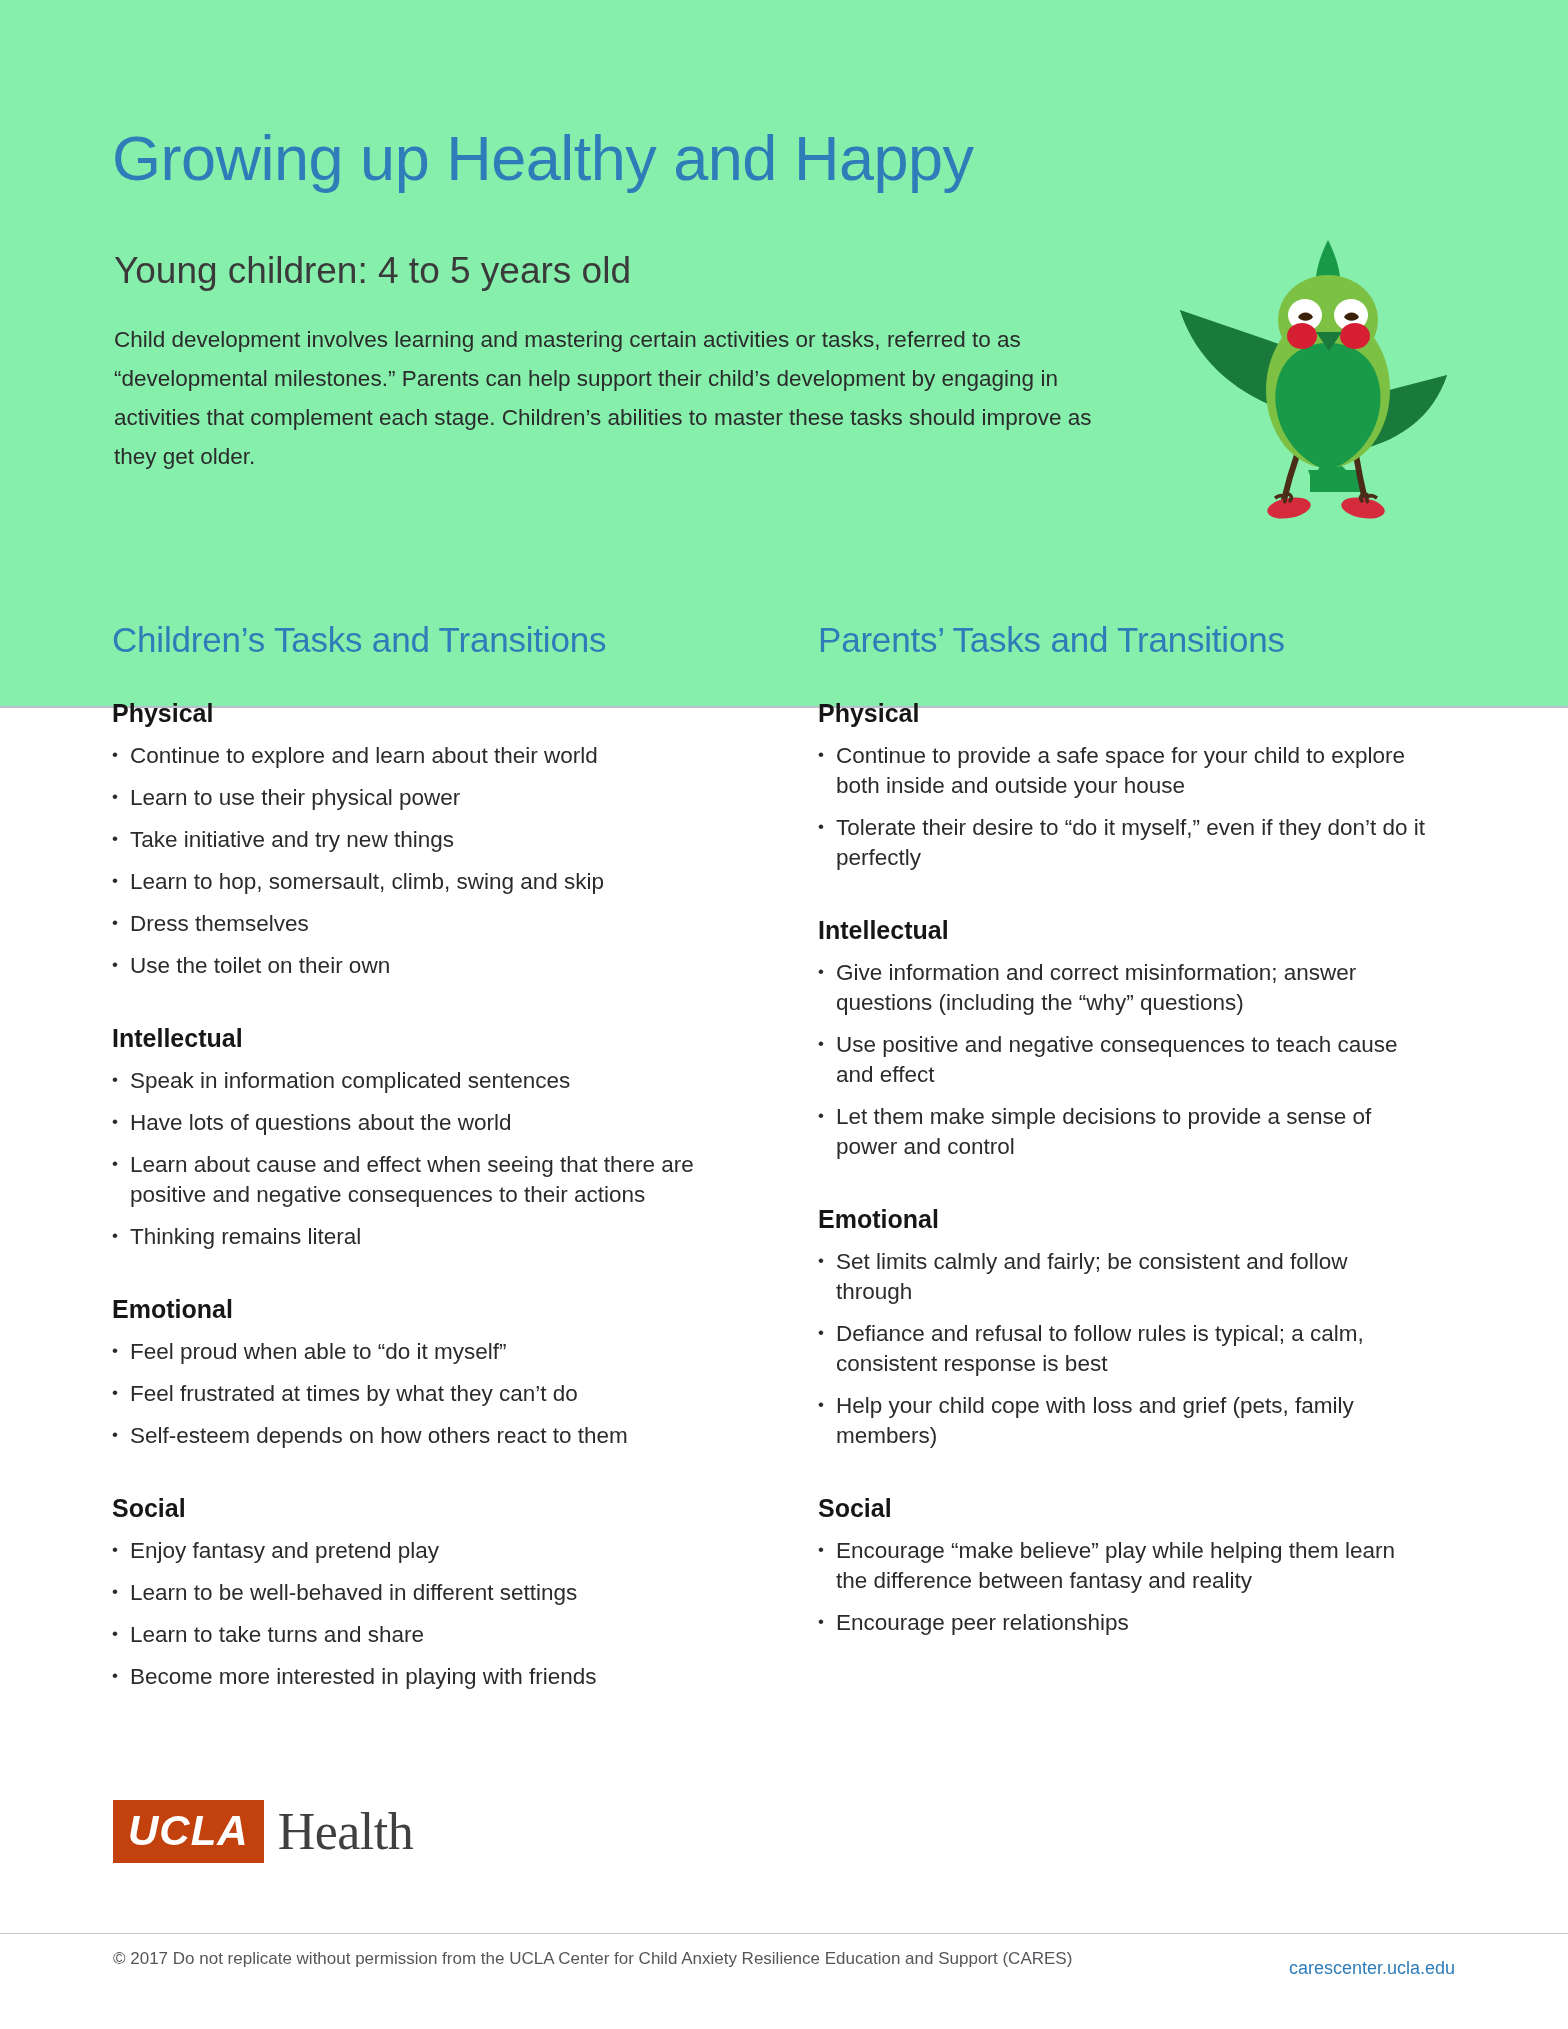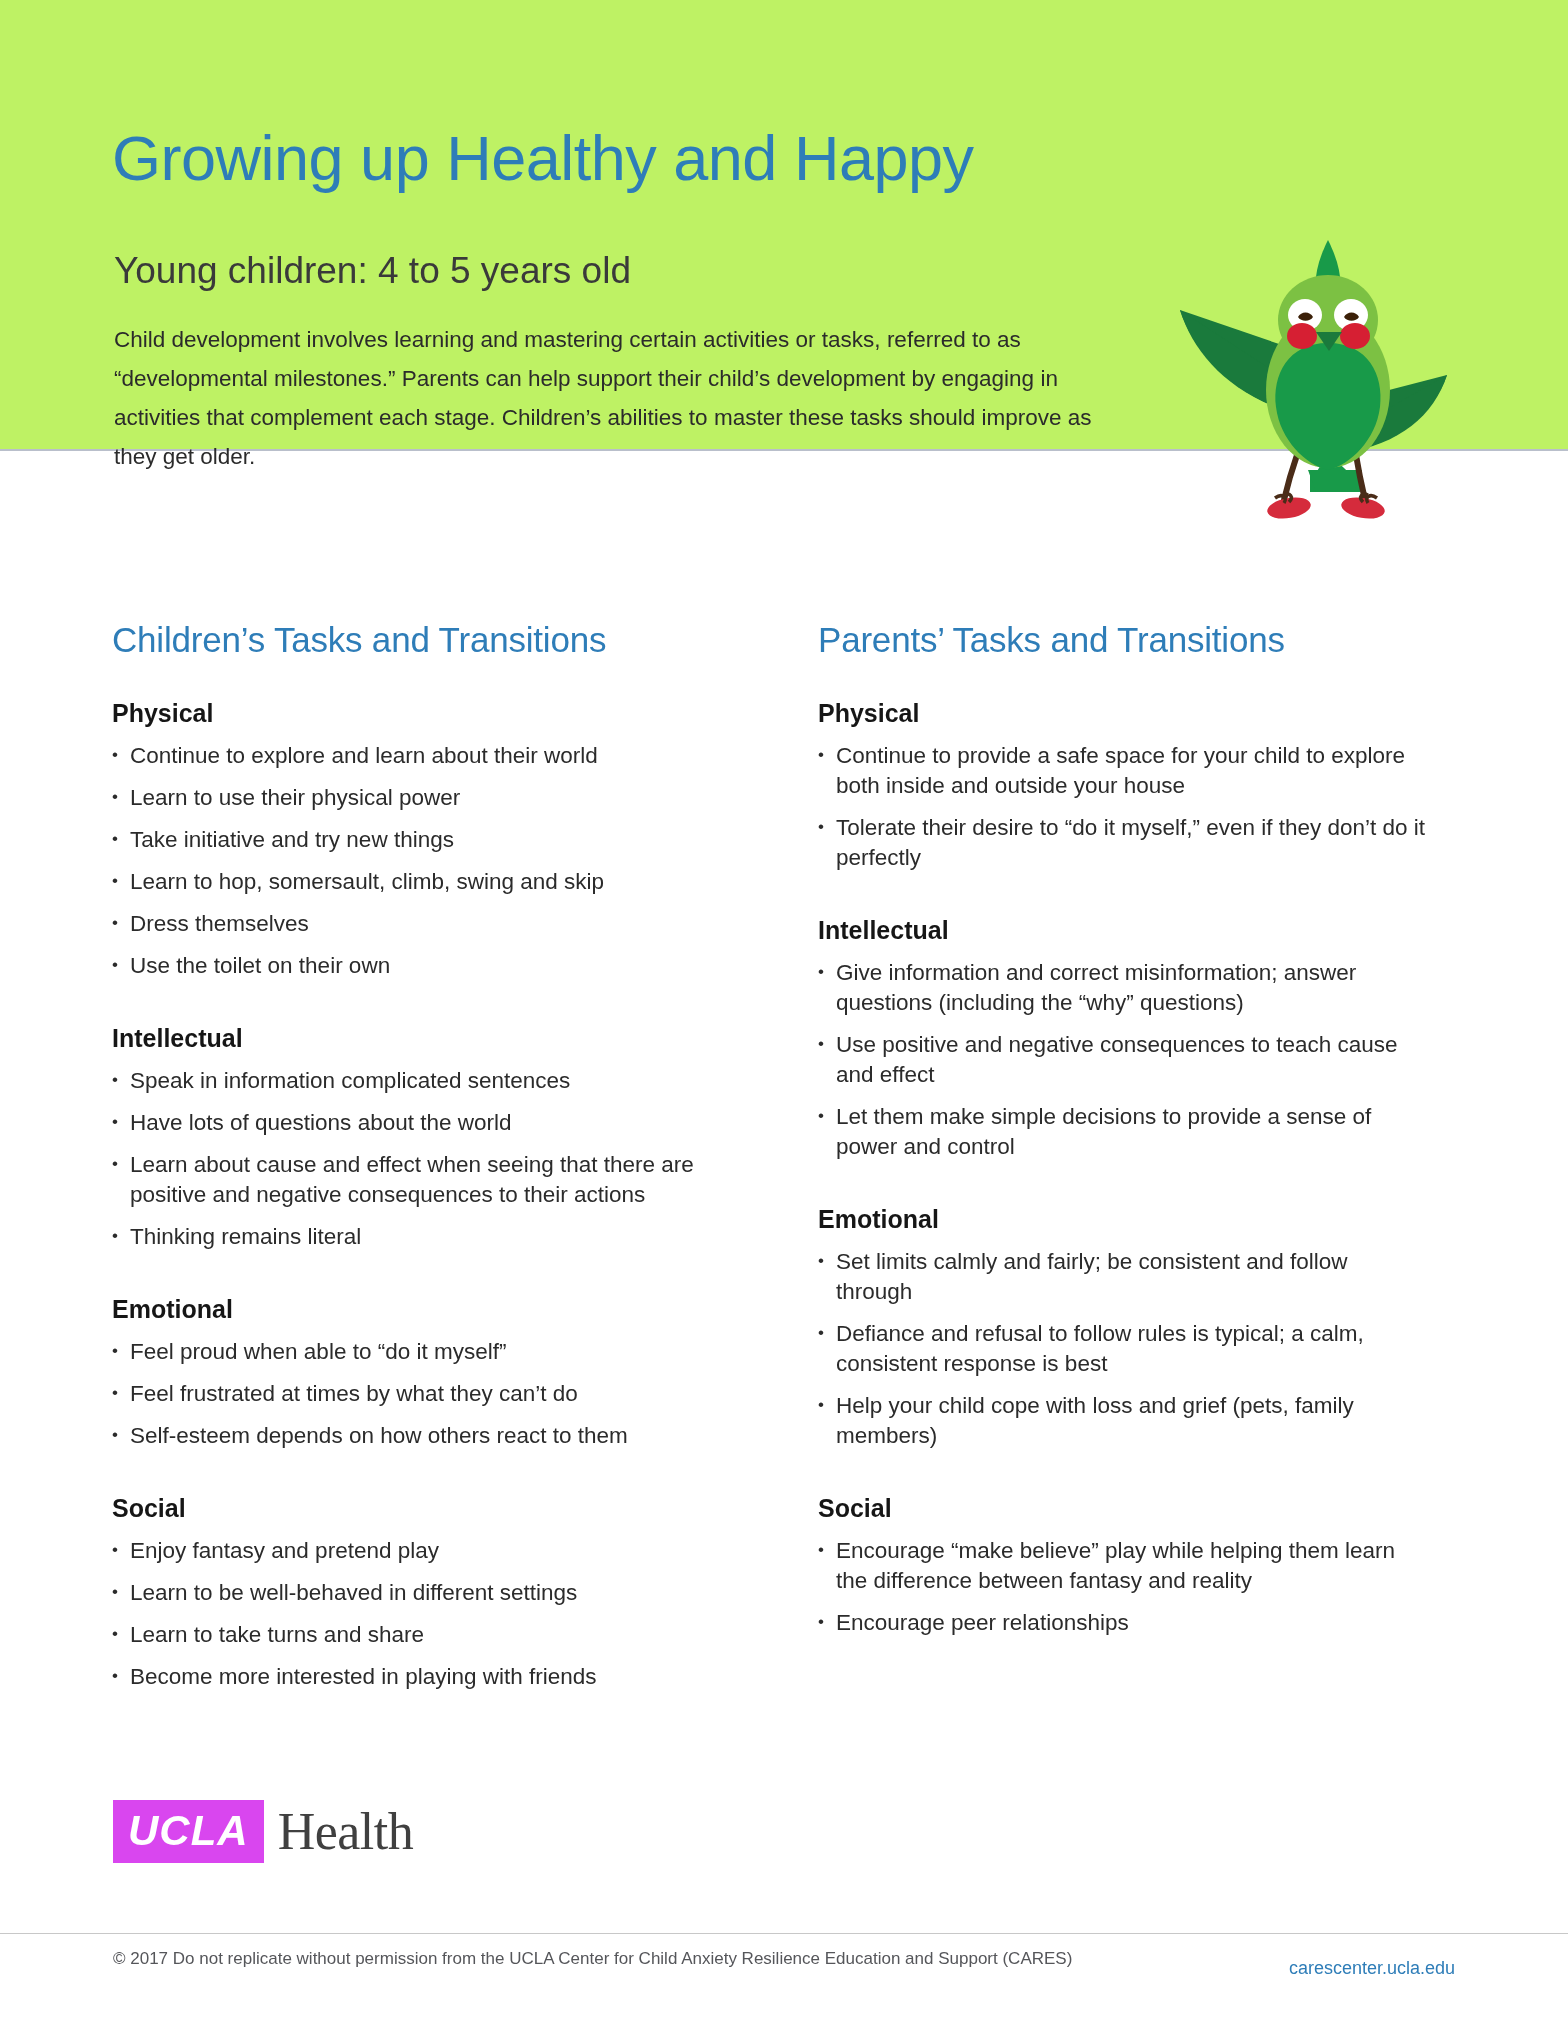--- a/index.html
+++ b/index.html
@@ -14,22 +14,22 @@
     color: #231f20;
     overflow: hidden;
     position: relative;
   }
 
   
   .header-band {
     position: absolute;
     left: 0; top: 0;
     width: 1568px;
-    height: 451px;
-    background: #bef264;
+    height: 708px;
+    background: #86efac;
     border-bottom: 2px solid #b9bfcb;
     box-sizing: border-box;
   }
   .page-title {
     position: absolute;
     left: 112px;
     top: 80px;
     font-size: 63px;
     font-weight: 400;
     letter-spacing: -0.5px;
@@ -128,21 +128,21 @@
 
   
   .ucla-logo {
     position: absolute;
     left: 113px;
     top: 1800px;
     display: flex;
     align-items: center;
   }
   .ucla-box {
-    background: #d946ef;
+    background: #c2410c;
     color: #ffffff;
     font-family: "Liberation Sans", sans-serif;
     font-weight: bold;
     font-style: italic;
     font-size: 42px;
     letter-spacing: 1px;
     padding: 10px 15px 11px 15px;
     line-height: 1;
     display: inline-block;
   }

